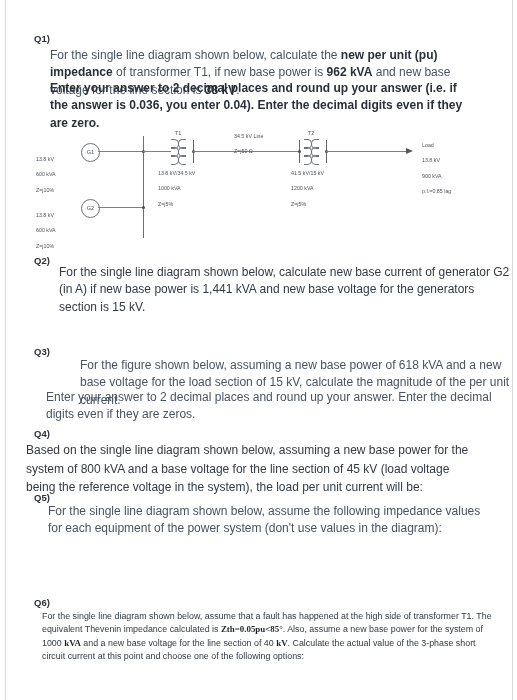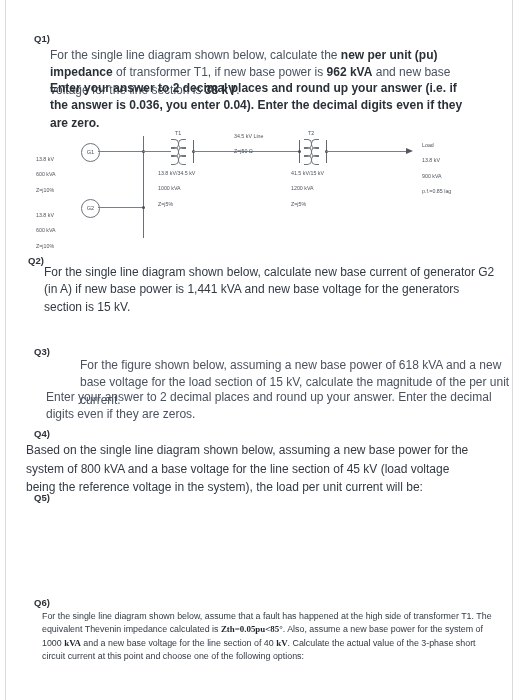--- a/index.html
+++ b/index.html
@@ -224,39 +224,40 @@
       <div class="wire wire-h" style="left:310px; top:39px; width:80px;"></div>
       <div class="arrow" style="left:390px; top:36px;"></div>
 
       <div class="dlabel" style="left:406px; top:30px;"><span style="display: block;">Load</span>
 <span style="display: block;">13.8 kV</span>
 <span style="display: block;">900 kVA</span>
 <span style="display: block;">p.f.=0.85 lag</span></div>
 
     </div>
 
-    <div class="blk" style="left:20px; top:250px;">
+    <div class="blk" style="left:26px; top:250px;">
       <span class="qhead">Q2)</span>
     </div>
-    <div class="blk qbody crisp" style="left:36px; top:264px; width:452px;"><span>For the single line diagram shown below, calculate new base current of generator G2 (in A) if new base power is 1,441 kVA and new base voltage for the generators section is 15 kV.</span></div>
+    <div class="blk qbody crisp" style="left:51px; top:264px; width:452px;"><span>For the single line diagram shown below, calculate new base current of generator G2 (in A) if new base power is 1,441 kVA and new base voltage for the generators section is 15 kV.</span></div>
 
     <div class="blk" style="left:26px; top:341px;">
       <span class="qhead">Q3)</span>
     </div>
     <div class="blk qbody soft" style="left:38px; top:357px; width:448px;margin-left:34px;"><span>For the figure shown below, assuming a new base power of 618 kVA and a new base voltage for the load section of 15 kV, calculate the magnitude of the per unit current.</span></div>
     <div class="blk qbody soft" style="left:38px; top:389px; width:448px;"><span>Enter your answer to 2 decimal places and round up your answer. Enter the decimal digits even if they are zeros.</span></div>
 
     <div class="blk" style="left:26px; top:423px;">
       <span class="qhead">Q4)</span>
     </div>
     <div class="blk qbody crisp" style="left:18px; top:441px; width:450px; font-size:12px; line-height:1.55;"><span>Based on  the single line diagram shown below, assuming a new base power for the system of 800 kVA and a base voltage for the line section of 45 kV (load voltage being the reference voltage in the system), the load per unit current will be:</span></div>
 
     <div class="blk" style="left:26px; top:487px;">
       <span class="qhead">Q5)</span>
     </div>
+    <div class="blk qbody soft" style="left:40px; top:503px; width:445px;"><span>For the single line diagram shown below, assume the following impedance values for each equipment of the power system (don't use values in the diagram):</span></div>
 
     <div class="blk" style="left:26px; top:592px;">
       <span class="qhead">Q6)</span>
     </div>
     <div class="blk qbody crisp" style="left:34px; top:610px; width:450px; font-size:8.9px; line-height:1.5;"><span>For the single line diagram shown below, assume that a fault has happened at the high side of transformer T1. The equivalent Thevenin impedance calculated is </span><b>Zth=0.05pu&lt;85°</b><span>. Also, assume a new base power for the system of 1000 </span><b>kVA</b><span> and a new base voltage for the line section of 40 </span><b>kV</b><span>. Calculate the actual value of the 3-phase short circuit current at this point and choose one of the following options:</span></div>
 
   </div>
 </div>
 
 </body></html>

